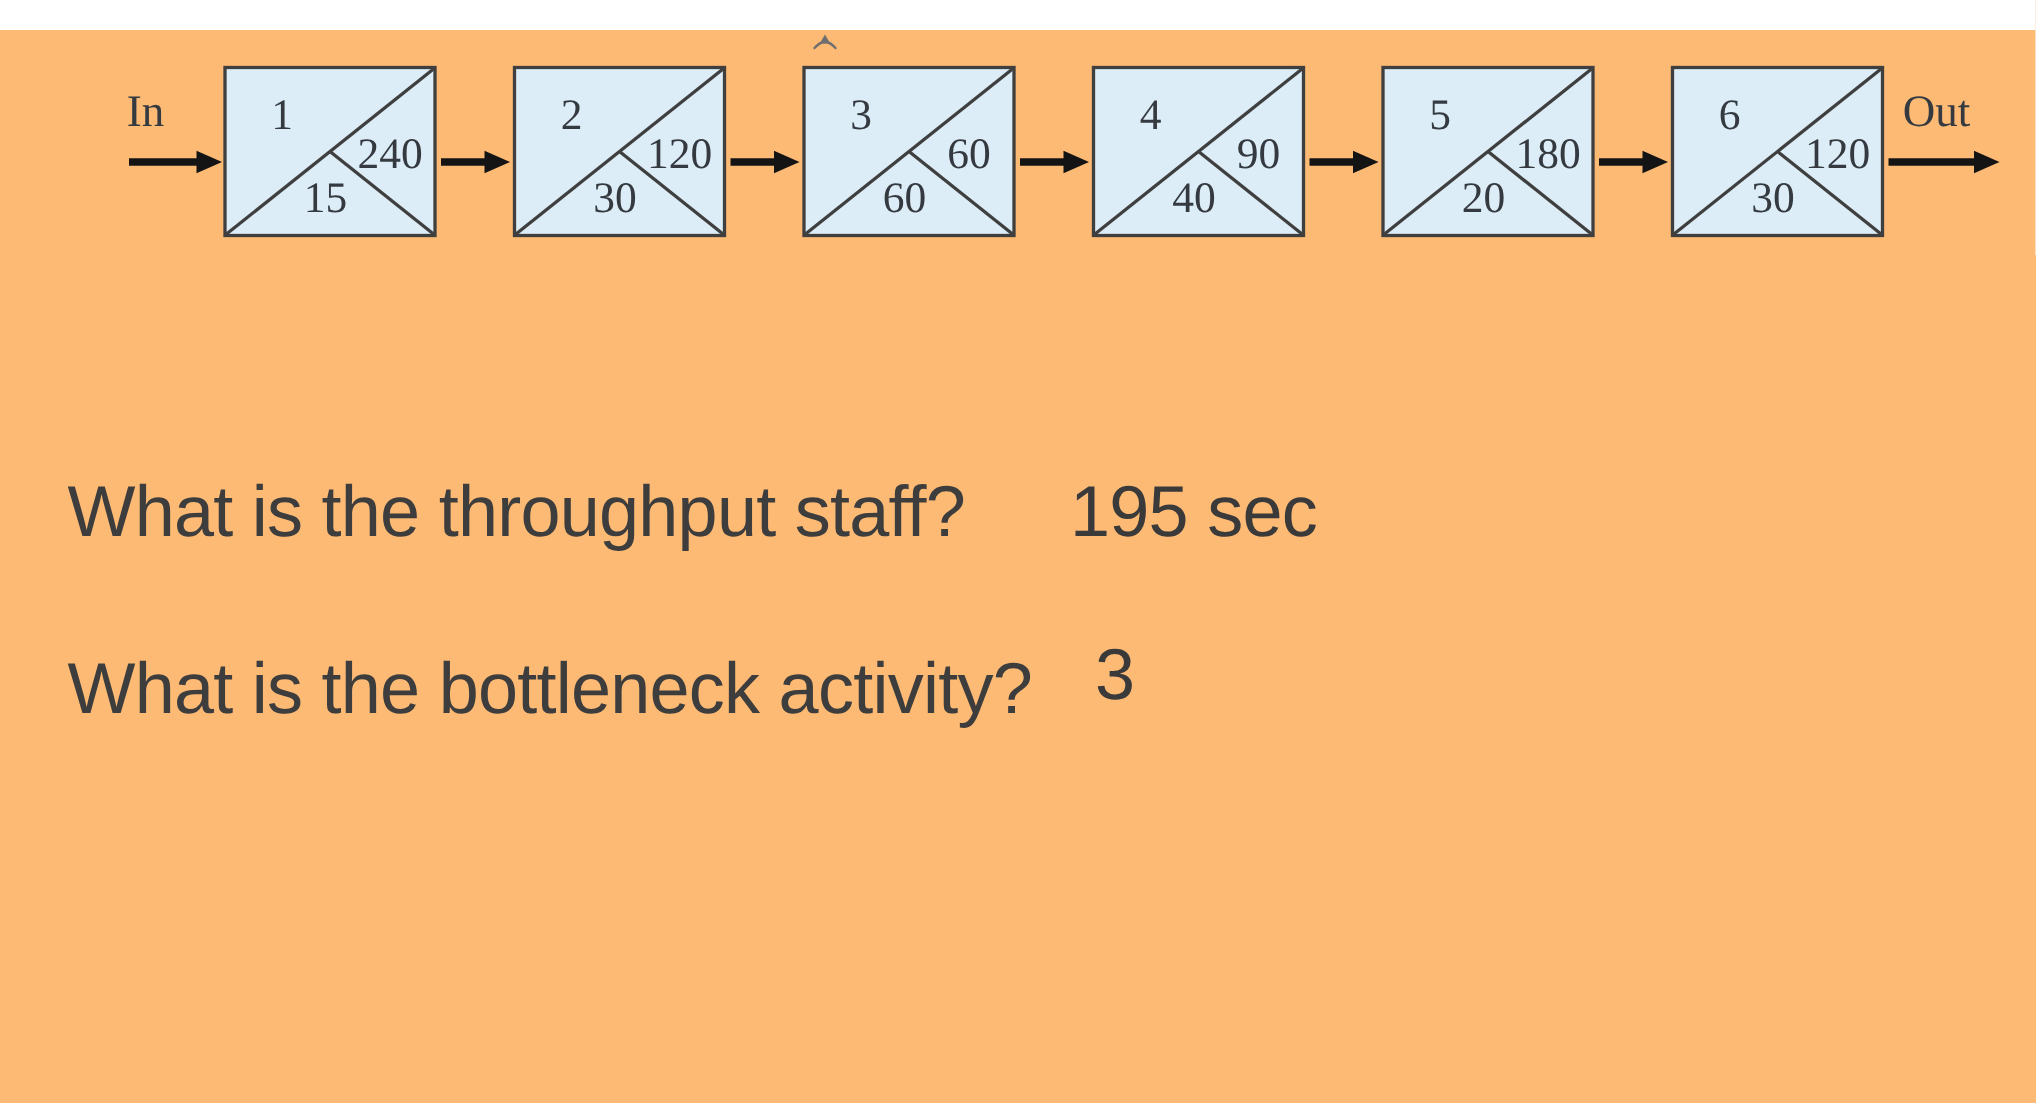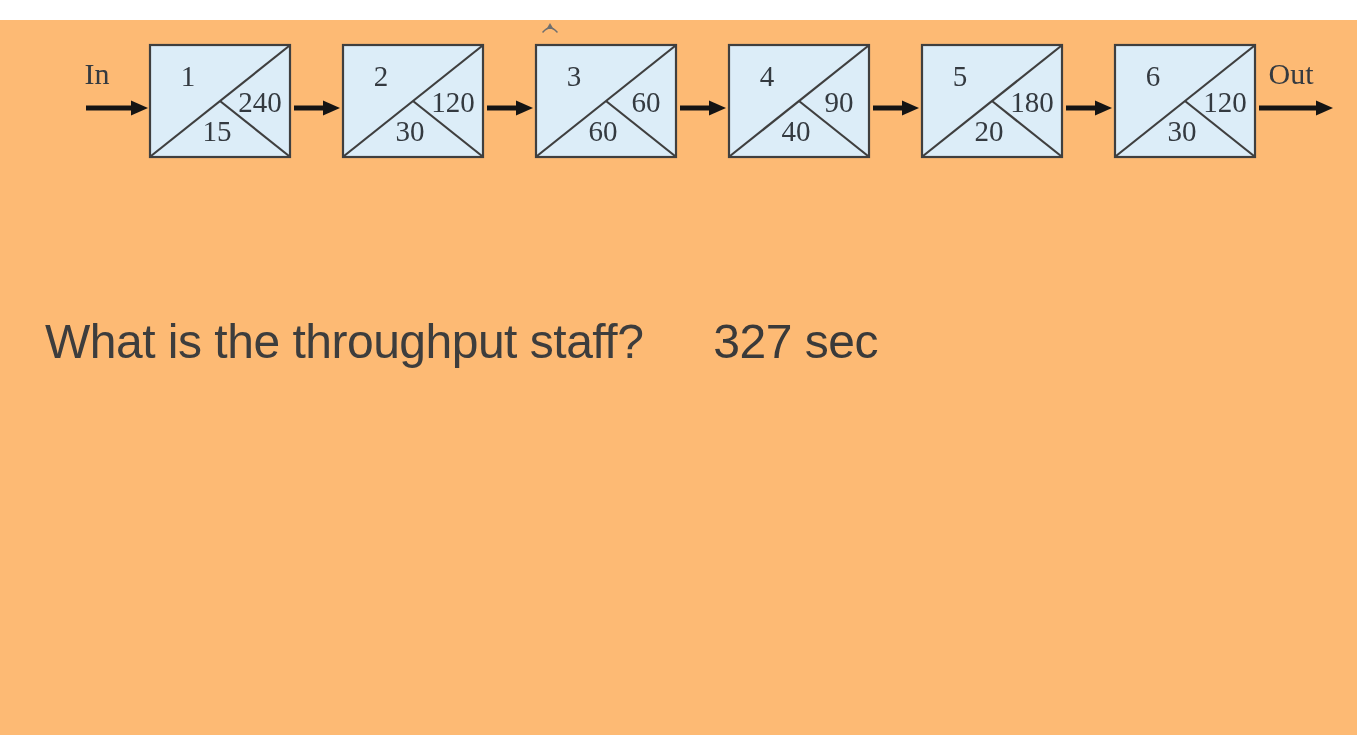--- a/index.html
+++ b/index.html
@@ -136,17 +136,20 @@
         <polygon points="1316,80.5 1316,95.5 1333,88" fill="#141414"></polygon>
       </g>
       <g>
         <path d="M543 12 Q550 4 557 12" stroke="#6f6f6f" stroke-width="1.6" fill="none" stroke-linecap="round"></path>
         <polygon points="546.5,9 553.5,9 550,3" fill="#6f6f6f"></polygon>
       </g>
     </svg>
 
   <div class="questions">
     <div class="q-row">
-      <span class="q-text">What is the throughput staff?</span><span class="q-answer">327 sec</span>
+      <span class="q-text">What is the throughput staff?</span><span class="q-answer">195 sec</span>
+    </div>
+    <div class="q-row">
+      <span class="q-text">What is the bottleneck activity?</span><span class="q-answer">3</span>
     </div>
   </div>
 
 </div>
 
 </body></html>

